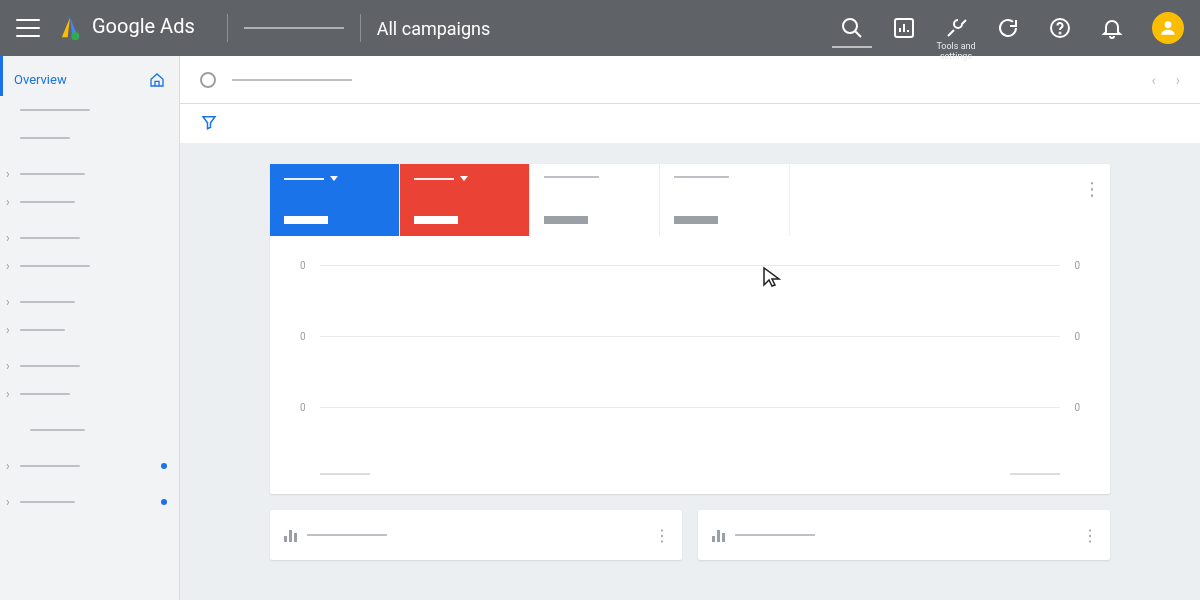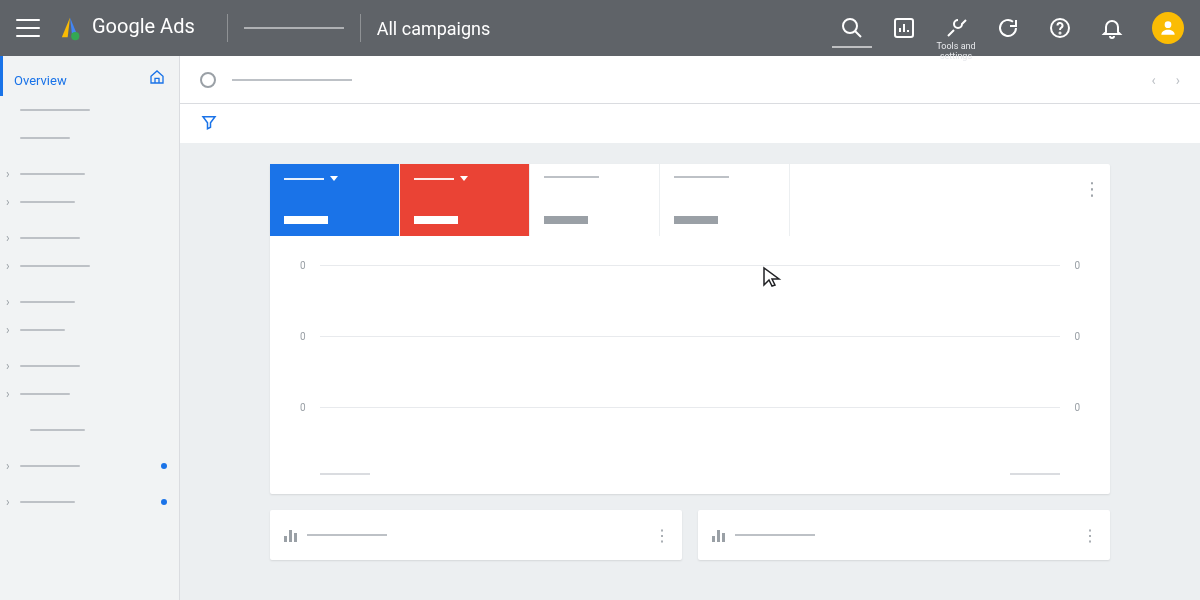--- a/index.html
+++ b/index.html
@@ -25,21 +25,21 @@
 .icon-label { position: absolute; top: 26px; left: 50%; transform: translateX(-50%); font-size: 9px; white-space: nowrap; color: #e8eaed; }
 .horiz-ph { width: 40px; height: 2px; background: rgba(255,255,255,0.6); }
 .avatar { width: 32px; height: 32px; border-radius: 50%; background: #fbbc04; display: flex; align-items: center; justify-content: center; cursor: pointer; }
 .avatar svg { fill: #fff; }
 
 
 .layout { display: flex; height: calc(600px - 56px); }
 
 
 .sidebar { width: 180px; background: #f1f3f4; border-right: 1px solid #dadce0; overflow: hidden; }
-.side-item { display: flex; align-items: flex-end; height: 40px; padding: 8px 14px; font-size: 13px; color: #5f6368; cursor: pointer; position: relative; }
+.side-item { display: flex; align-items: flex-start; height: 40px; padding: 16px 14px; font-size: 13px; color: #5f6368; cursor: pointer; position: relative; }
 .side-item.active { color: #1a73e8; border-left: 3px solid #1a73e8; padding-left: 11px; }
 .side-home { margin-left: auto; }
 .side-home svg { stroke: #1a73e8; fill: none; stroke-width: 2; width: 16px; height: 16px; }
 .side-placeholder { height: 28px; display: flex; align-items: center; padding-left: 20px; }
 .side-placeholder.with-caret::before { content: "›"; position: absolute; left: 6px; color: #9aa0a6; font-size: 12px; transform: rotate(0deg); }
 .side-placeholder { position: relative; }
 .side-ph-line { height: 2px; background: #bdc1c6; border-radius: 1px; }
 .side-dot { width: 6px; height: 6px; border-radius: 50%; background: #1a73e8; position: absolute; right: 12px; }
 
 

